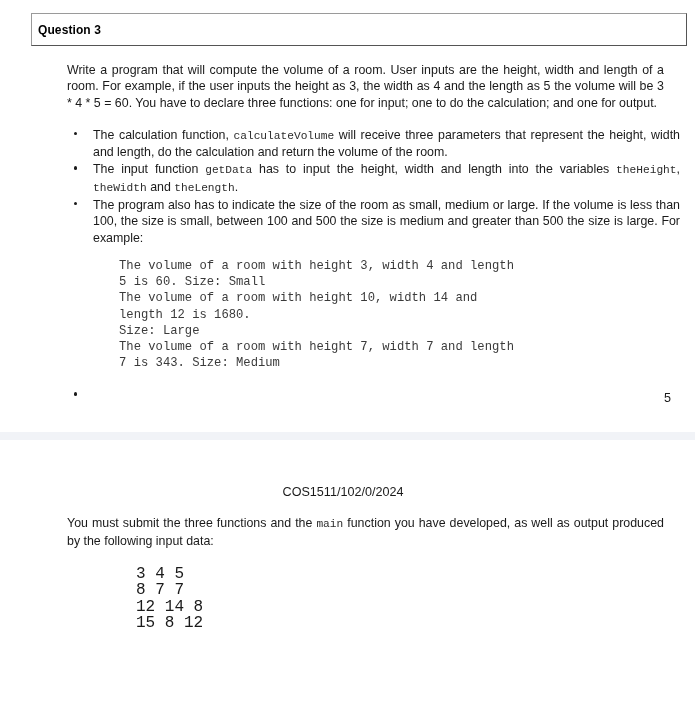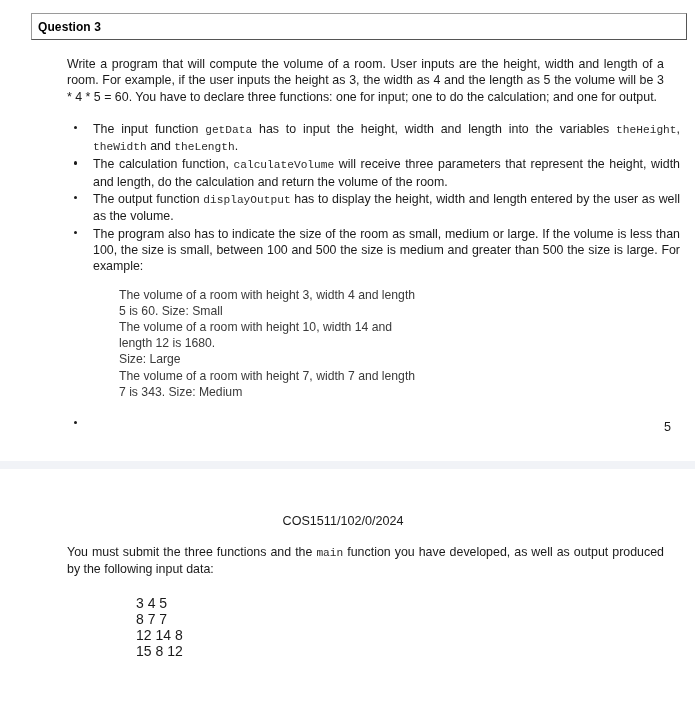--- a/index.html
+++ b/index.html
@@ -19,21 +19,21 @@
     position: relative;
     background: #ffffff;
   }
   
   .qbox {
     margin: 13px 8px 0 31px;
     border: 1px solid #9a9a9a;
     border-right-color: #555;
     border-bottom-color: #555;
     background: #ffffff;
-    height: 27px;
+    height: 33px;
     box-sizing: border-box;
     padding: 0 0 0 6px;
     display: flex;
     align-items: center;
   }
   .qbox .qlabel {
     font-size: 12px;
     font-weight: bold;
     letter-spacing: 0.1px;
     color: #000;
@@ -79,21 +79,21 @@
     width: 3.4px;
     height: 3.4px;
     border-radius: 50%;
     background: #1a1a1a;
   }
   li.last-bullet {
     margin-top: 15px;
   }
   
   pre.codeblock {
-    font-family: Liberation Sans, sans-serif;
+    font-family: Liberation Mono, monospace;
     font-size: 12.2px;
     line-height: 16.2px;
     color: #3a3a3a;
     margin: 12px 0 16px 0;
     padding-left: 68px;
     white-space: pre;
   }
   
   .pageno {
     text-align: right;
@@ -117,22 +117,23 @@
     font-size: 12.6px;
     padding: 45px 9px 0 0;
     color: #1a1a1a;
   }
   .submit-para {
     margin-top: 39px;
   }
   .inputdata {
     margin: 17px 0 0 0;
     padding-left: 85px;
-    font-size: 14px;
+    font-size: 16px;
     line-height: 16.3px;
+    font-family: Liberation Mono, monospace;
   }
   .inputdata div {
     white-space: pre;
   }
 </style>
 </head>
 <body>
 
 <div class="page">
 
@@ -140,29 +141,25 @@
     <span class="qlabel">Question 3</span>
   </div>
 
   <div class="content">
 
     <p class="para intro">Write a program that will compute the volume of a room. User inputs are the height, width and length of a room. For example, if the user inputs the height as 3, the width as 4 and the length as 5 the volume will be 3 * 4 * 5 = 60. You have to declare three functions: one for input; one to do the calculation; and one for output.</p>
 
     <ul class="bullets">
       <li>
         <span class="dot"></span>
-        <span class="rich"><span>The input function </span><code>getData</code><span> has to input the height, width and length into the variables </span><code>theHeight</code><span>, </span><code>theWidth</code><span> and </span><code>theLength</code><span>.</span></span>
-      </li>
-      <li>
-        <span class="dot"></span>
         <span class="rich"><span>The calculation function, </span><code>calculateVolume</code><span> will receive three parameters that represent the height, width and length, do the calculation and return the volume of the room.</span></span>
       </li>
       <li>
         <span class="dot"></span>
-        <span class="rich"><span>The output function </span><code>displayOutput</code><span> has to display the height, width and length entered by the user as well as the volume.</span></span>
+        <span class="rich"><span>The input function </span><code>getData</code><span> has to input the height, width and length into the variables </span><code>theHeight</code><span>, </span><code>theWidth</code><span> and </span><code>theLength</code><span>.</span></span>
       </li>
       <li>
         <span class="dot"></span>
         <span class="rich"><span>The program also has to indicate the size of the room as small, medium or large. If the volume is less than 100, the size is small, between 100 and 500 the size is medium and greater than 500 the size is large. For example:</span></span>
       </li>
     </ul>
 
     <pre class="codeblock">The volume of a room with height 3, width 4 and length
 5 is 60. Size: Small
 The volume of a room with height 10, width 14 and

